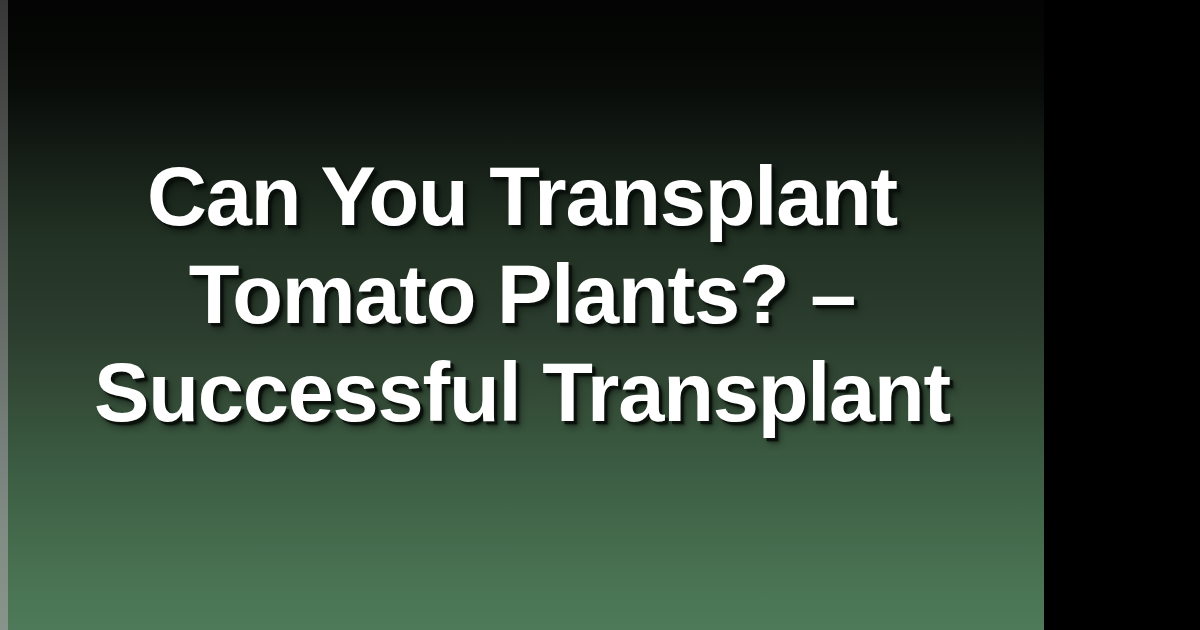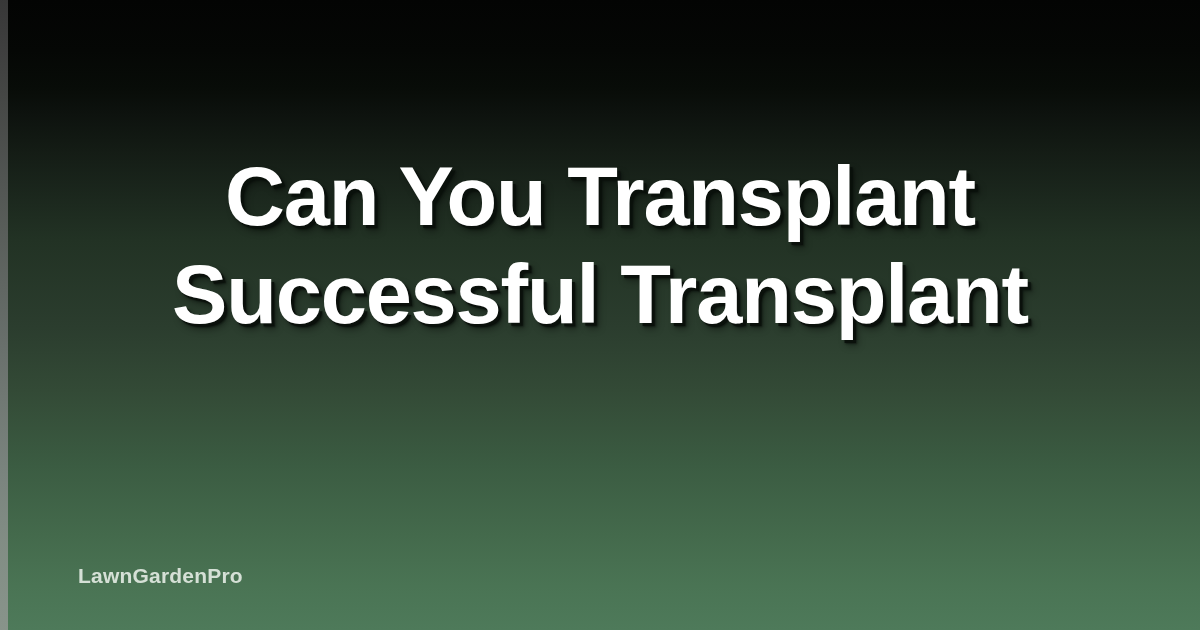--- a/index.html
+++ b/index.html
@@ -8,21 +8,21 @@
   html, body {
     width:1200px; height:630px;
     background:#000;
     font-family:"Liberation Sans", sans-serif;
     overflow:hidden;
   }
 
   
   .card {
     position:relative;
-    width:1200px;
+    width:1044px;
     height:630px;
     overflow:hidden;
     background:#4c1d95;
   }
 
   
   .bg-gradient {
     position:absolute;
     inset:0;
     background:linear-gradient(
@@ -110,18 +110,18 @@
 <body>
 
 <div class="card">
 
   <div class="bg-gradient"></div>
 
   <div class="edge-strip"></div>
 
   <div class="title-block">
     <span class="title-line">Can You Transplant</span>
+    <span class="title-line">Tomato Plants? –</span>
     <span class="title-line">Successful Transplant</span>
   </div>
 
-  <div class="brand">LawnGardenPro</div>
 
 </div>
 
 </body></html>

